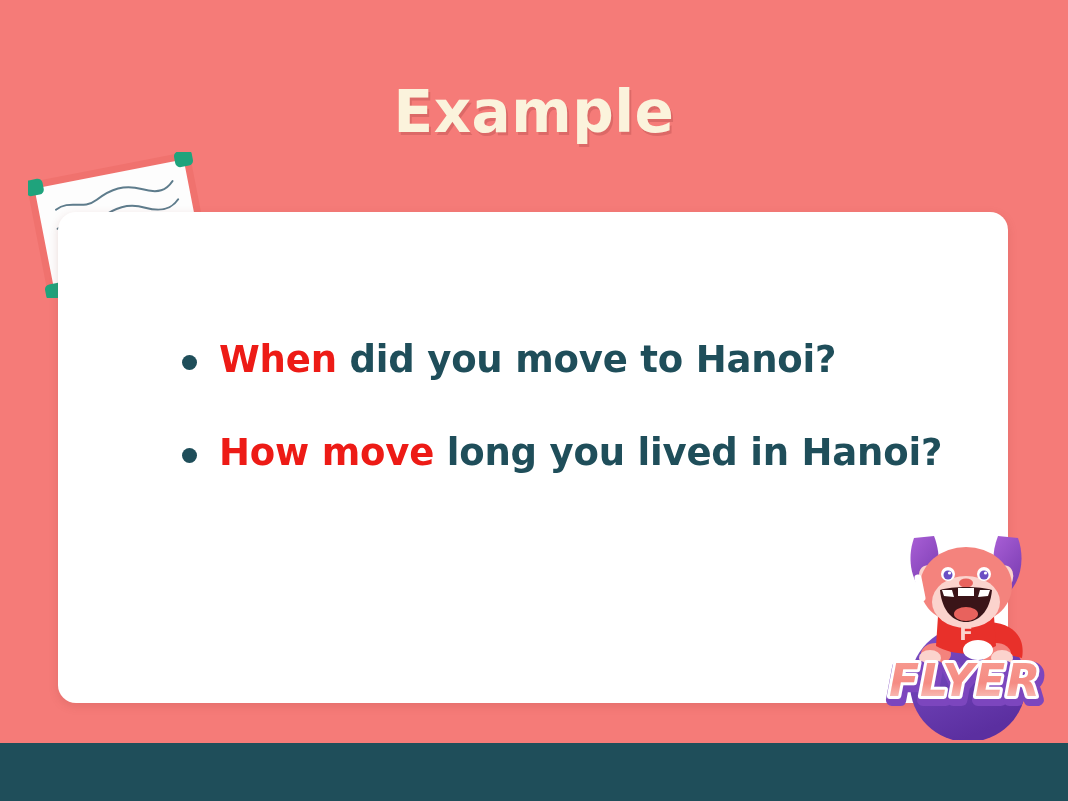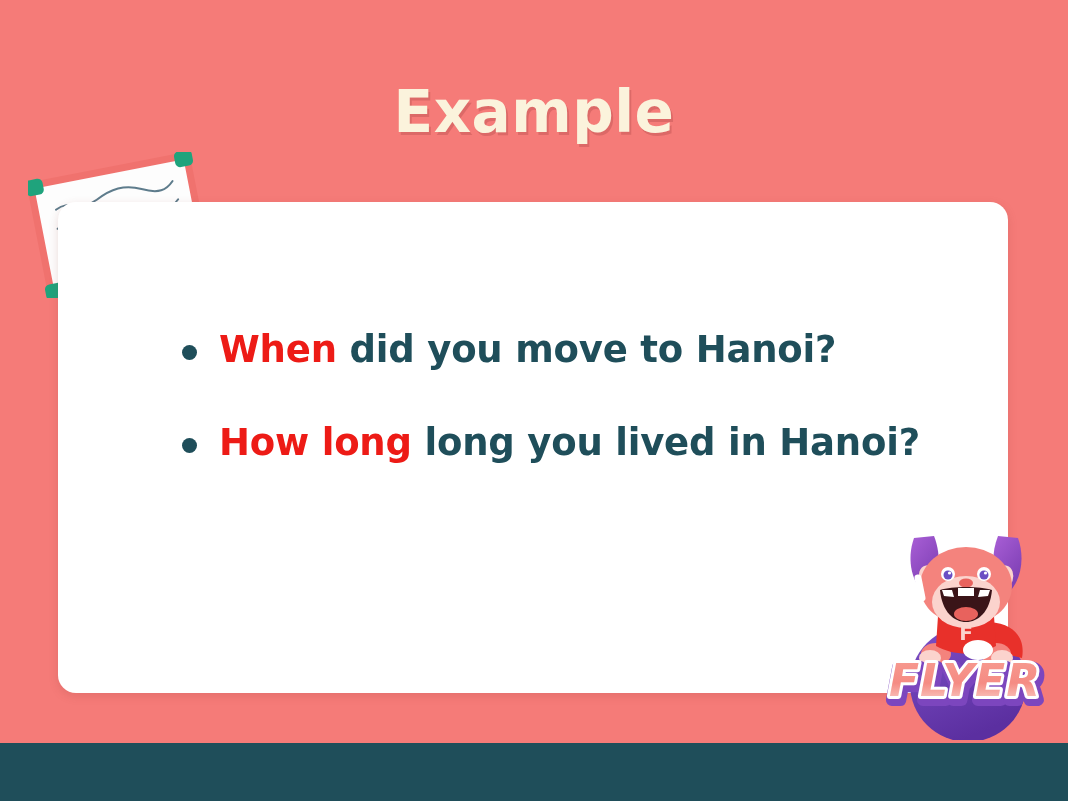--- a/index.html
+++ b/index.html
@@ -34,21 +34,21 @@
     letter-spacing: 0.5px;
     color: #FBF3DC;
     text-shadow: 2px 3px 0 rgba(190, 85, 82, 0.45);
     line-height: 1.05;
   }
 
   
   .card {
     position: absolute;
     left: 58px;
-    top: 202px;
+    top: 212px;
     width: 950px;
     height: 491px;
     background: #FFFFFF;
     border-radius: 18px;
     box-shadow: 0 3px 10px rgba(150, 60, 58, 0.18);
   }
 
   .bullet-list {
     position: absolute;
     left: 124px;
@@ -147,21 +147,21 @@
   <div class="card">
     <ul class="bullet-list">
 
       <li class="bullet-item">
         <span class="bullet-dot"></span>
         <span class="bullet-text"><span class="hl">When</span><span> did you move to Hanoi?</span></span>
       </li>
 
       <li class="bullet-item">
         <span class="bullet-dot"></span>
-        <span class="bullet-text"><span class="hl">How long</span><span> long you lived in Hanoi?</span></span>
+        <span class="bullet-text"><span class="hl">How move</span><span> long you lived in Hanoi?</span></span>
       </li>
 
     </ul>
   </div>
 
   <div class="mascot">
     <svg viewBox="0 0 198 216" width="198" height="216" xmlns="http://www.w3.org/2000/svg">
       <defs>
         <linearGradient id="sphereGrad" x1="0" y1="0" x2="0.4" y2="1">
           <stop offset="0%" stop-color="#7E50C8"></stop>

